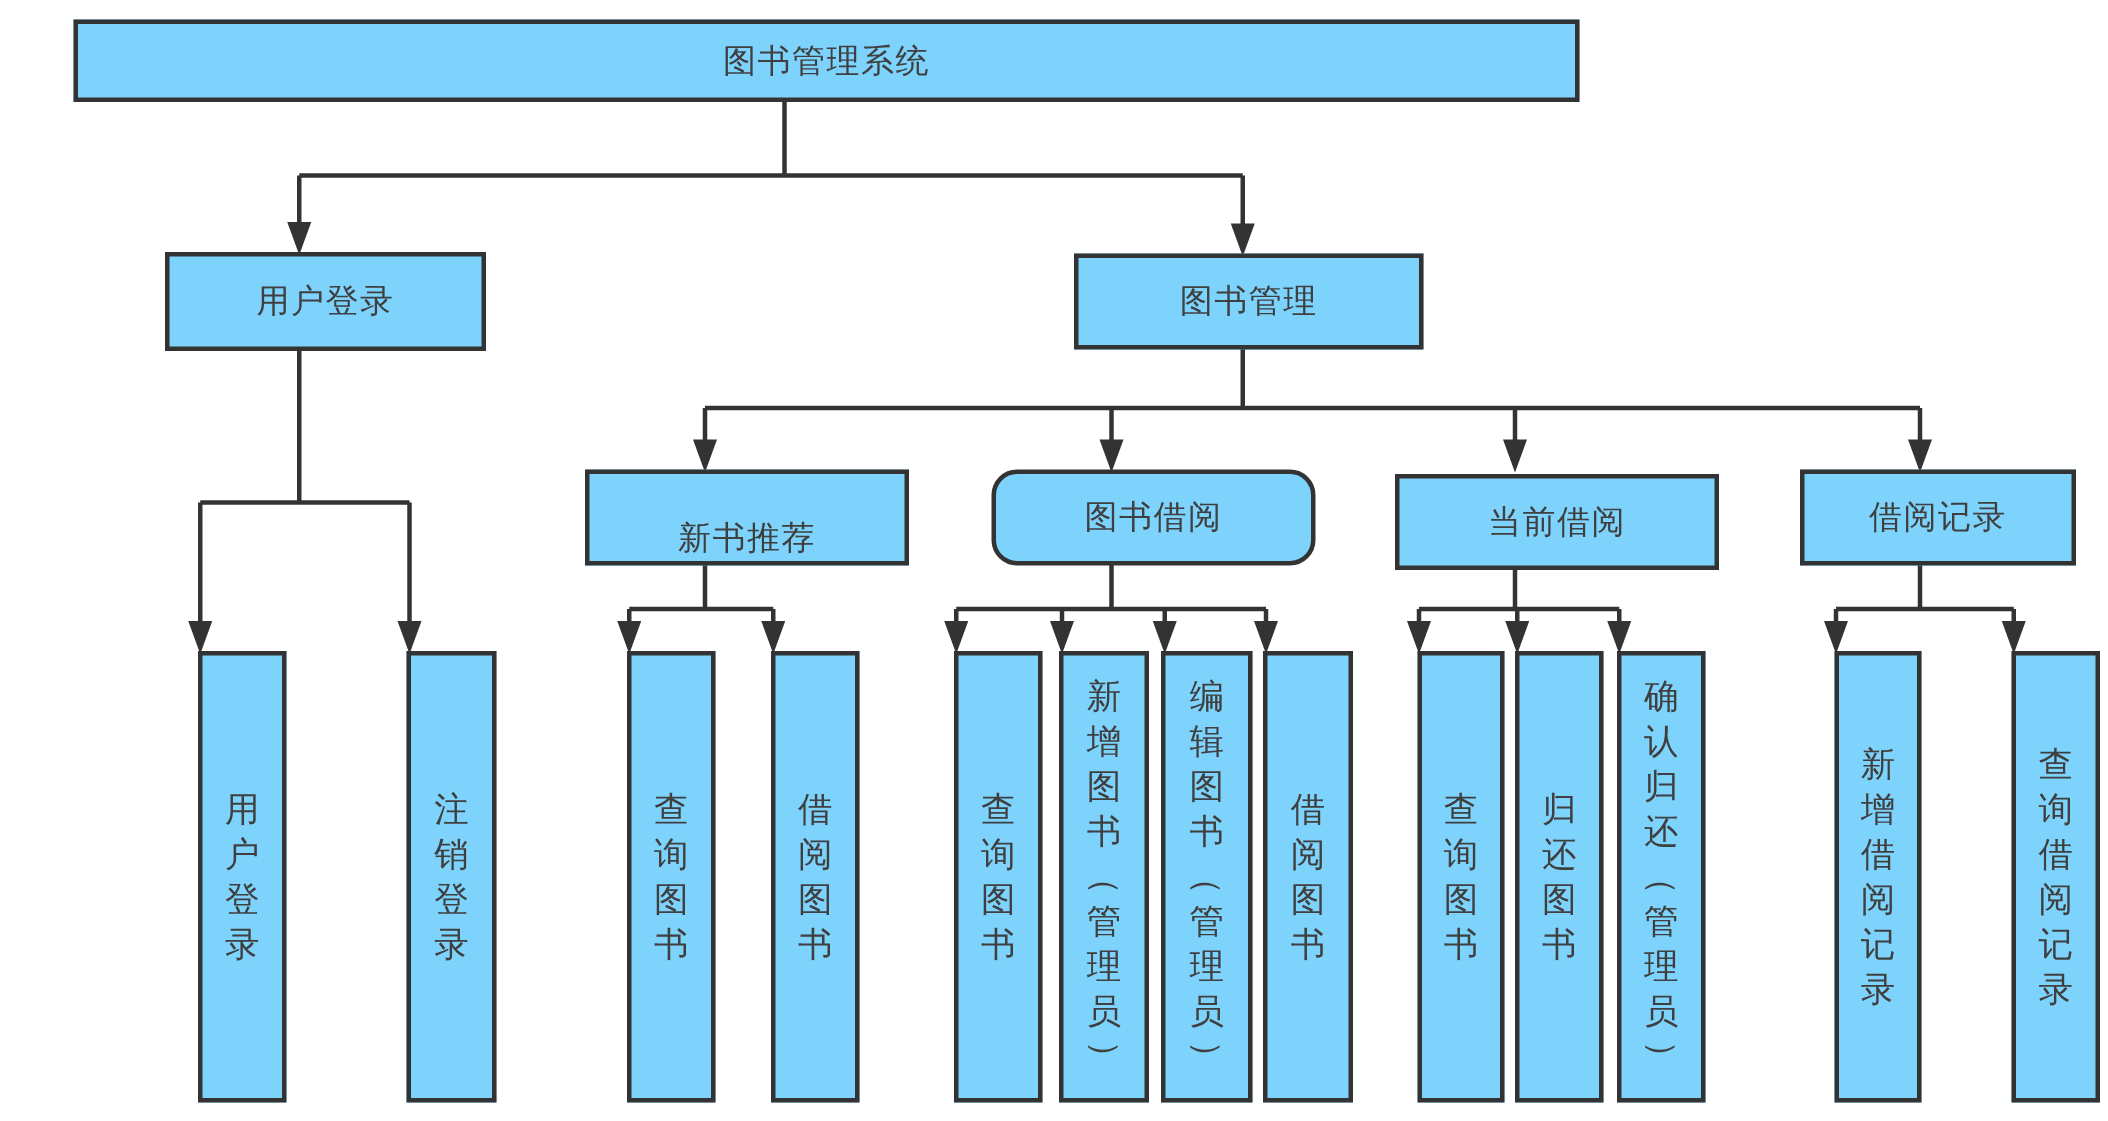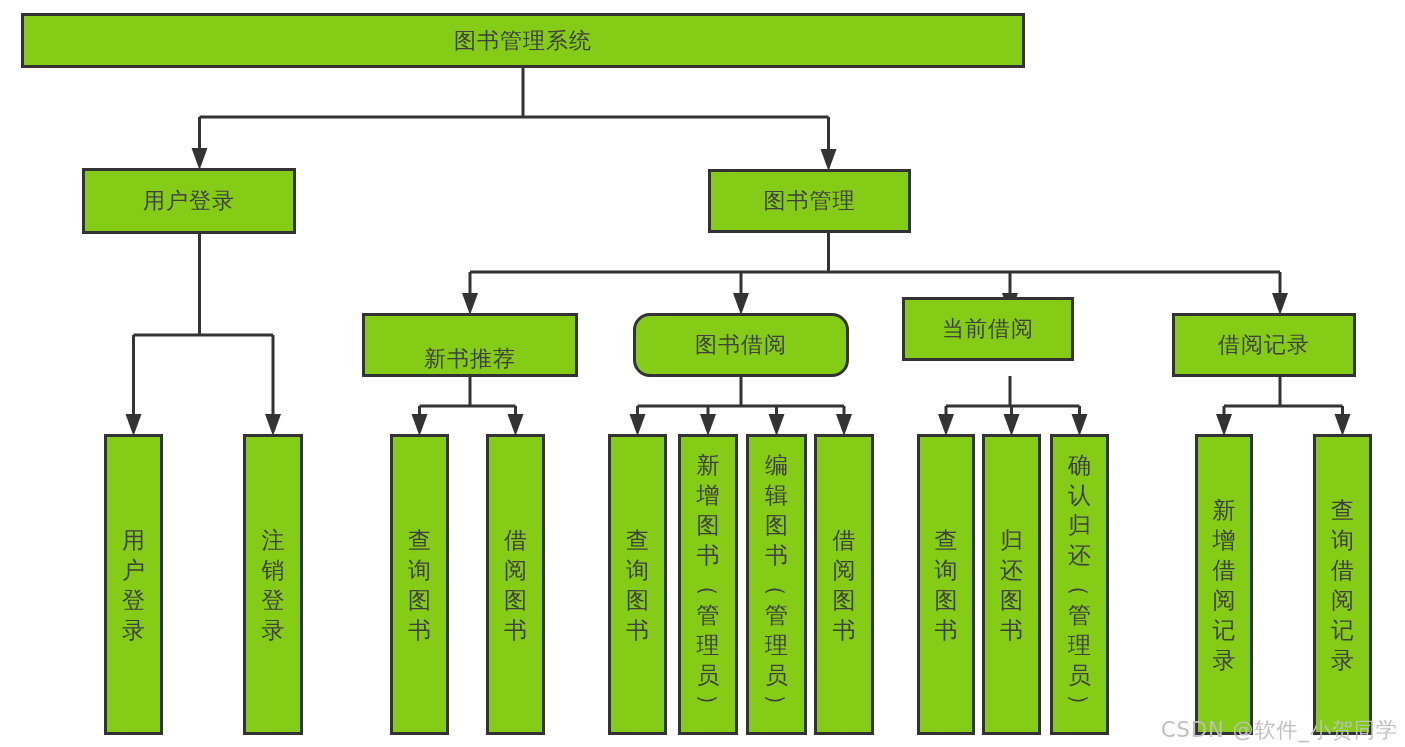--- a/index.html
+++ b/index.html
@@ -13,25 +13,26 @@
   }
   #connectors {
     position: absolute;
     left: 0; top: 0;
     width: 1405px; height: 747px;
   }
   .node {
     position: absolute;
     box-sizing: border-box;
     border: 3px solid var(--line, #333333);
-    background: #84cc16;
+    background: #7dd3fc;
     display: flex;
     align-items: center;
     justify-content: center;
     color: var(--text, #3f3f3f);
+    margin-left: 28px;
   }
   .node .label {
     font-size: 22px;
     letter-spacing: 1px;
     white-space: nowrap;
   }
   .node.vertical .label {
     font-size: 23px;
     letter-spacing: 0;
     text-align: center;
@@ -123,21 +124,21 @@
         </span>
       </div>
       <div class="node vertical" style="left: 243px; top: 434px; width: 60px; height: 301px;">
         <span class="label">
           <span class="vchar">注</span>
           <span class="vchar">销</span>
           <span class="vchar">登</span>
           <span class="vchar">录</span>
         </span>
       </div>
-      <div class="node" style="left: 708px; top: 169px; width: 203px; height: 64px;">
+      <div class="node" style="left: 688px; top: 169px; width: 233px; height: 64px;">
         <span class="label">图书管理</span>
       </div>
       <div class="node" style="left: 362px; top: 313px; width: 216px; height: 64px; align-items: flex-end;">
         <span class="label">新书推荐</span>
       </div>
       <div class="node vertical" style="left: 390px; top: 434px; width: 59px; height: 301px;">
         <span class="label">
           <span class="vchar">查</span>
           <span class="vchar">询</span>
           <span class="vchar">图</span>
@@ -190,21 +191,21 @@
         </span>
       </div>
       <div class="node vertical" style="left: 814px; top: 434px; width: 60px; height: 301px;">
         <span class="label">
           <span class="vchar">借</span>
           <span class="vchar">阅</span>
           <span class="vchar">图</span>
           <span class="vchar">书</span>
         </span>
       </div>
-      <div class="node" style="left: 902px; top: 297px; width: 172px; height: 64px;">
+      <div class="node" style="left: 902px; top: 316px; width: 216px; height: 64px;">
         <span class="label">当前借阅</span>
       </div>
       <div class="node vertical" style="left: 917px; top: 434px; width: 58px; height: 301px;">
         <span class="label">
           <span class="vchar">查</span>
           <span class="vchar">询</span>
           <span class="vchar">图</span>
           <span class="vchar">书</span>
         </span>
       </div>
@@ -246,14 +247,13 @@
         <span class="label">
           <span class="vchar">查</span>
           <span class="vchar">询</span>
           <span class="vchar">借</span>
           <span class="vchar">阅</span>
           <span class="vchar">记</span>
           <span class="vchar">录</span>
         </span>
       </div>
     </div>
-  <div class="watermark">CSDN @软件_小贺同学</div>
 </div>
 
 </body></html>

